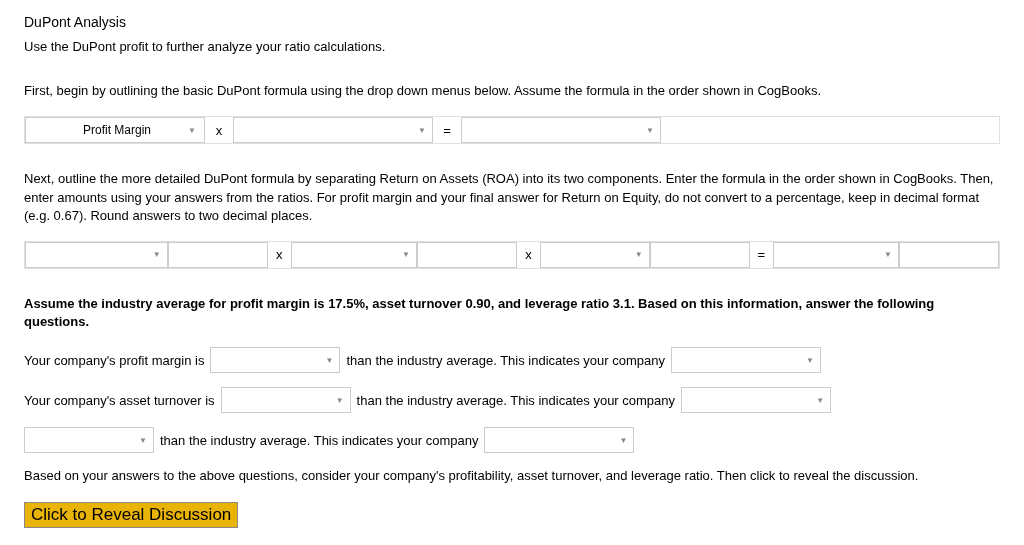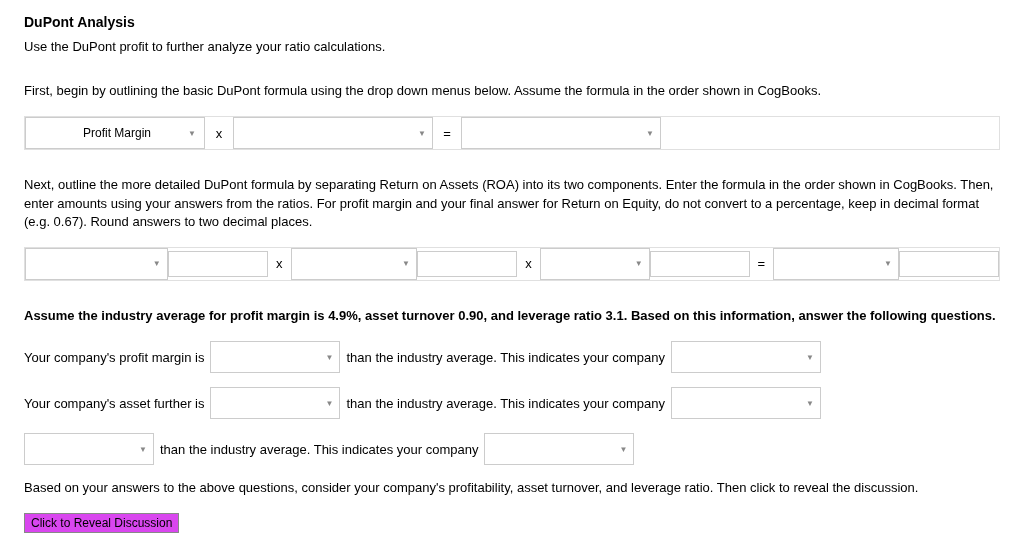--- a/index.html
+++ b/index.html
@@ -10,41 +10,41 @@
     body {
       font-family: Arial, Helvetica, sans-serif;
       font-size: 13px;
       color: #000;
       padding: 14px 24px;
       background: #fff;
       width: 1024px;
     }
     h2 {
       font-size: 14px;
-      font-weight: bold;
+      font-weight: normal;
       margin-bottom: 8px;
     }
     p {
       margin-bottom: 16px;
       line-height: 1.4;
     }
     .formula-row {
       display: flex;
       align-items: center;
       gap: 0;
       margin-bottom: 24px;
       border: 1px solid #e0e0e0;
     }
     .dropdown {
       display: flex;
       align-items: center;
       justify-content: space-between;
       border: 1px solid #ccc;
       background: #fff;
-      height: 32px;
+      height: 26px;
       padding: 0 6px 0 10px;
       font-size: 12px;
       cursor: pointer;
       min-width: 80px;
     }
     .dropdown .caret {
       font-size: 8px;
       color: #888;
       margin-left: 8px;
     }
@@ -82,23 +82,23 @@
     .question-line {
       display: flex;
       align-items: center;
       flex-wrap: wrap;
       gap: 6px;
       margin-bottom: 14px;
       font-size: 13px;
     }
     .reveal-btn {
       border: 1px solid #888;
-      background: #d946ef;
+      background: #eab308;
       padding: 2px 6px;
-      font-size: 12px;
+      font-size: 17px;
       cursor: pointer;
       font-family: inherit;
     }
     .section-gap {
       margin-top: 26px;
     }
   </style>
 </head>
 <body>
 
@@ -147,37 +147,37 @@
   </div>
   <input class="numinput" type="text" value="" style="">
   <div class="op-cell">=</div>
   <div class="dropdown f2d">
     <span></span>
     <span class="caret">▼</span>
   </div>
   <input class="numinput" type="text" value="" style="">
 </div>
 
-<p class="bold section-gap">Assume the industry average for profit margin is 4.9%, asset turnover 0.90, and leverage ratio 3.1. Based on this information, answer the following questions.</p>
+<p class="bold section-gap">Assume the industry average for profit margin is 17.5%, asset turnover 0.90, and leverage ratio 3.1. Based on this information, answer the following questions.</p>
 
 <div class="question-line">
   <span>Your company's profit margin is</span>
   <div class="dropdown q">
     <span></span>
     <span class="caret">▼</span>
   </div>
   <span>than the industry average. This indicates your company</span>
   <div class="dropdown q2">
     <span></span>
     <span class="caret">▼</span>
   </div>
 </div>
 
 <div class="question-line">
-  <span>Your company's asset further is</span>
+  <span>Your company's asset turnover is</span>
   <div class="dropdown q">
     <span></span>
     <span class="caret">▼</span>
   </div>
   <span>than the industry average. This indicates your company</span>
   <div class="dropdown q2">
     <span></span>
     <span class="caret">▼</span>
   </div>
 </div>

